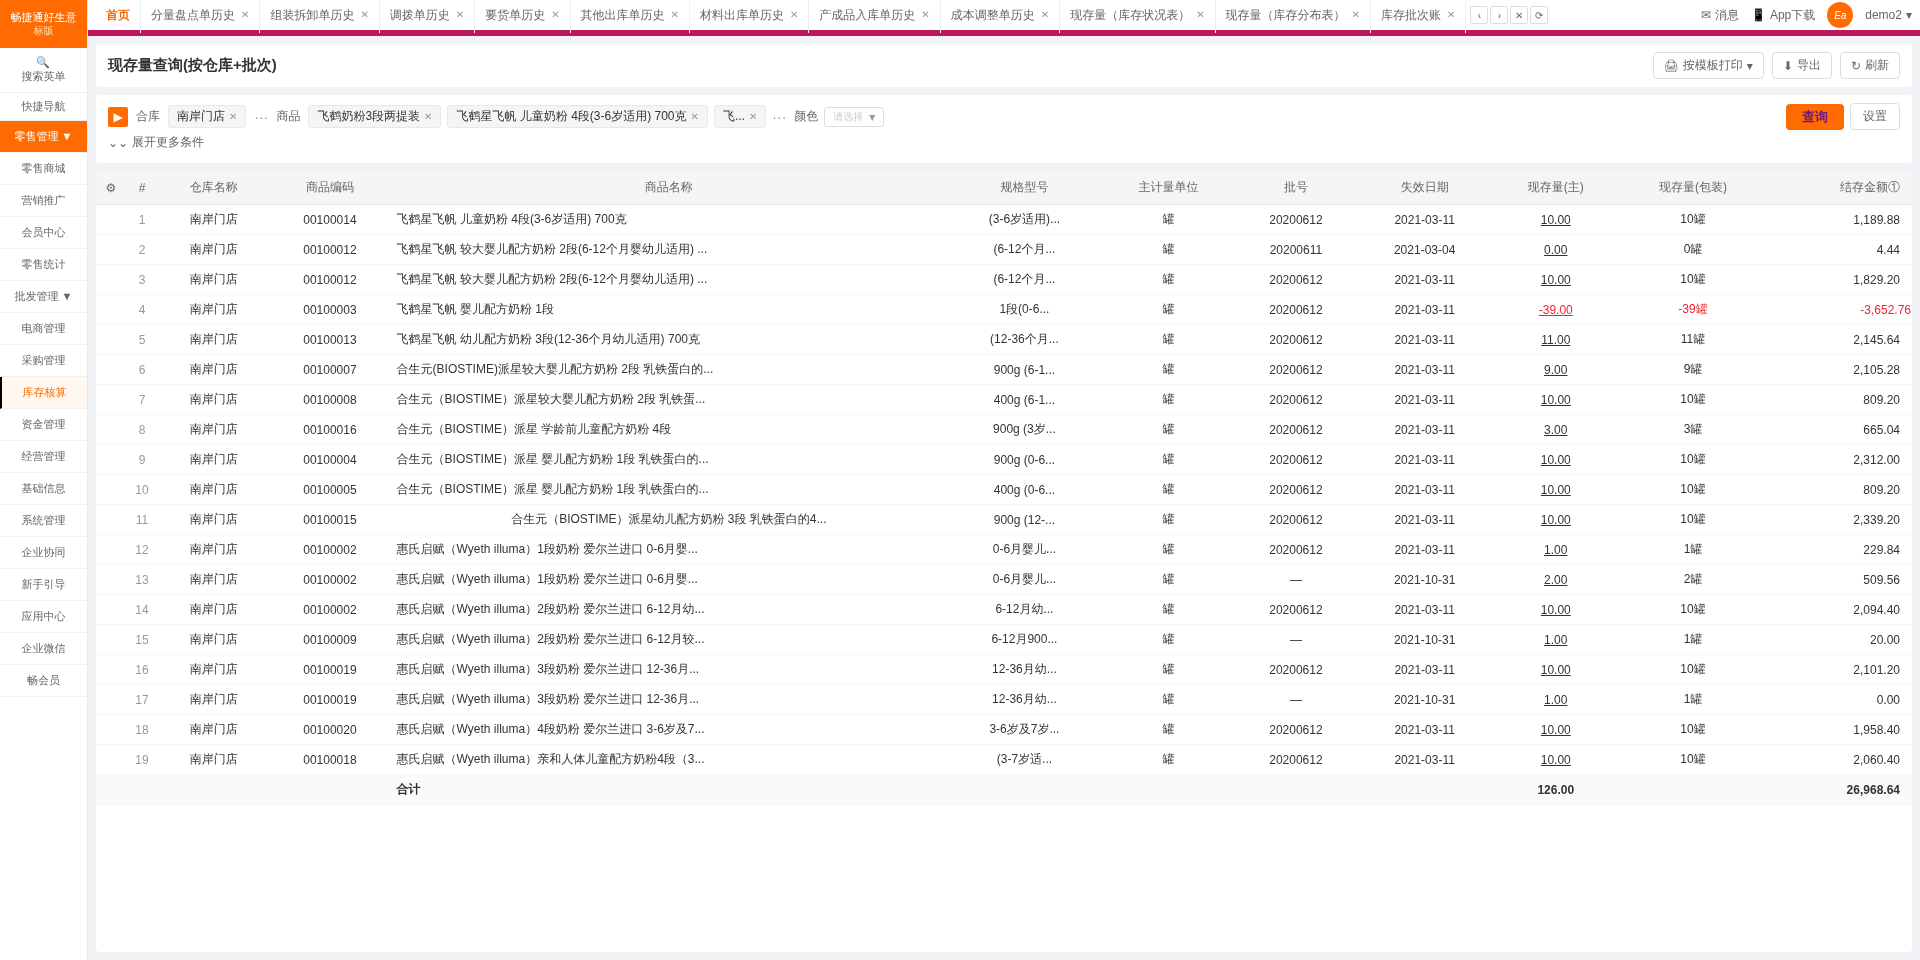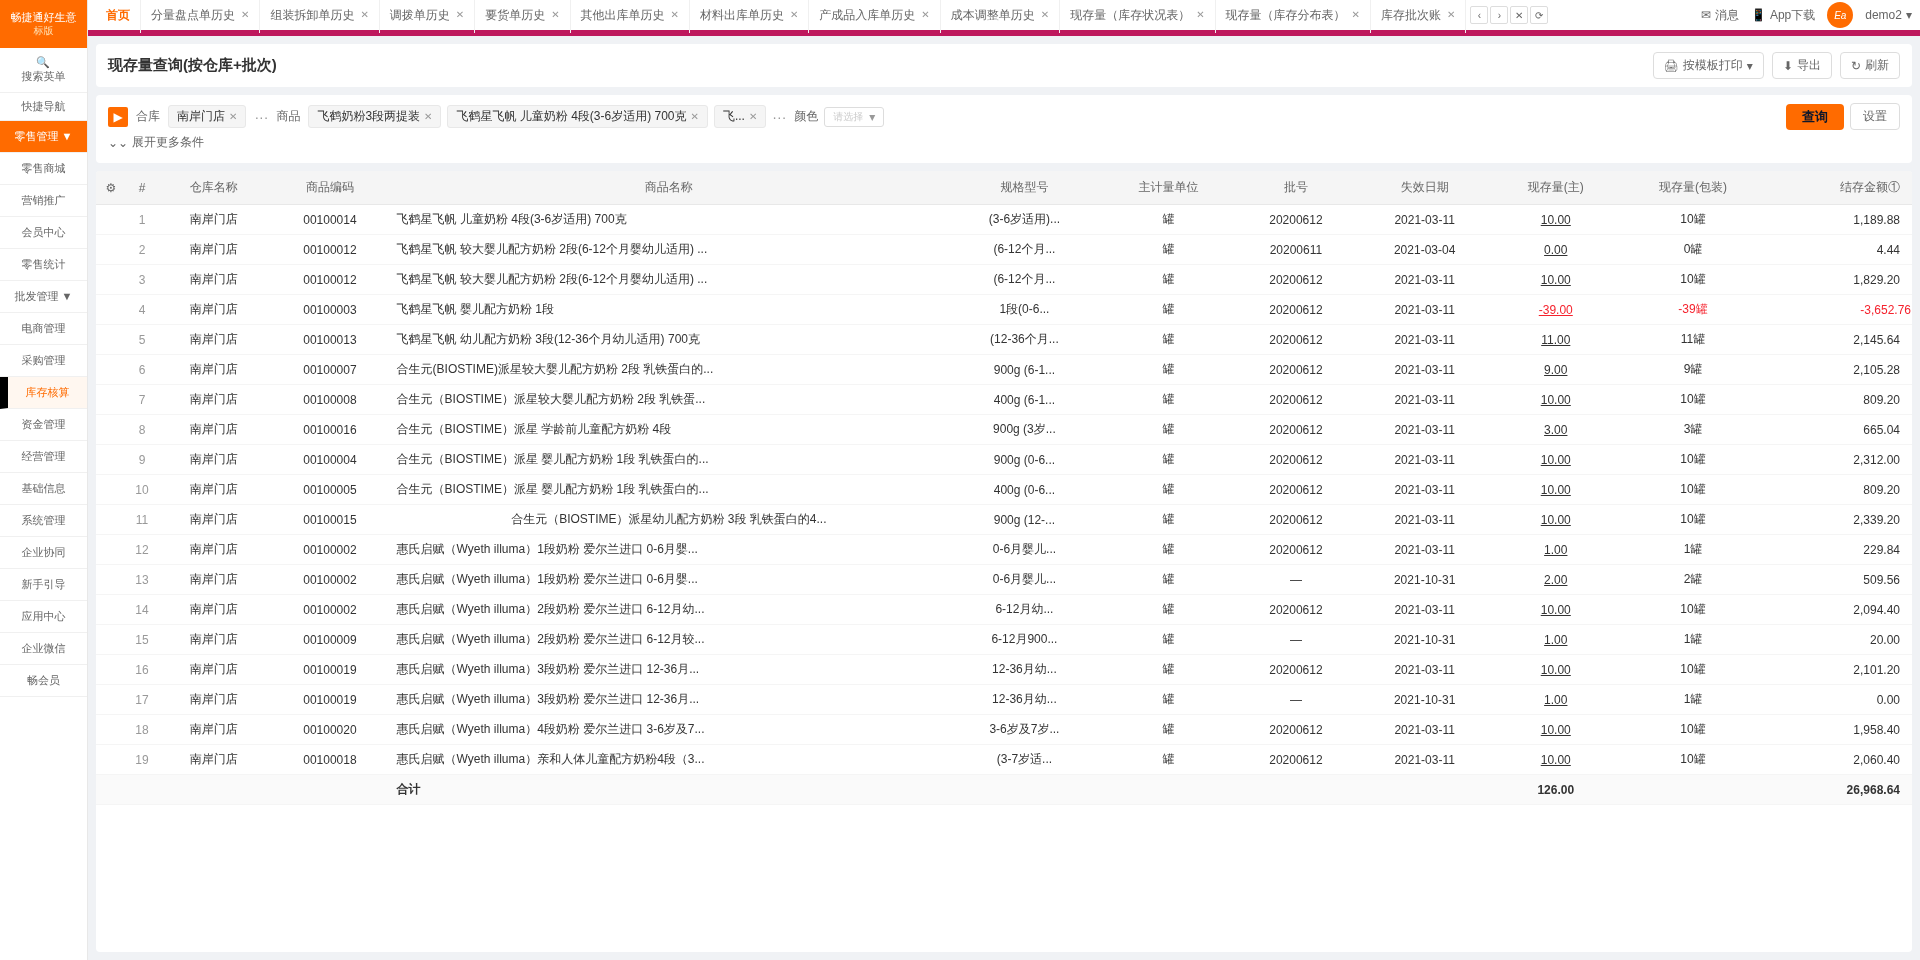--- a/index.html
+++ b/index.html
@@ -7,21 +7,21 @@
 
     
     .sidebar { width: 88px; background: #fff; display: flex; flex-direction: column; align-items: center; border-right: 1px solid #e8e8e8; flex-shrink: 0; }
     .sidebar-logo { width: 100%; background: #ff6b00; padding: 10px 6px; text-align: center; cursor: pointer; }
     .sidebar-logo .logo-text { color: #fff; font-size: 11px; line-height: 1.3; font-family: Liberation Serif, serif; }
     .sidebar-logo .logo-sub { color: #ffe0b2; font-size: 10px; }
     .sidebar-search { width: 100%; padding: 8px 4px; text-align: center; color: #666; font-size: 11px; cursor: pointer; border-bottom: 1px solid #f0f0f0; }
     .sidebar-nav-label { width: 100%; padding: 6px 4px; text-align: center; color: #666; font-size: 11px; cursor: pointer; border-bottom: 1px solid #f0f0f0; }
     .sidebar-item { width: 100%; padding: 8px 4px; text-align: center; color: #666; font-size: 11px; cursor: pointer; border-bottom: 1px solid #f0f0f0; position: relative; }
     .sidebar-item.active { background: #ff6b00; color: #fff; }
-    .sidebar-item.active-outline { background: #fff7f0; color: #ff6b00; border-left: 8px solid #000000; }
+    .sidebar-item.active-outline { background: #fff7f0; color: #ff6b00; border-left: 2px solid #000000; }
 
     
     .main { flex: 1; display: flex; flex-direction: column; overflow: hidden; }
 
     
     .top-nav { background: #fff; border-bottom: 6px solid #be185d; display: flex; align-items: center; padding: 4px 8px; height: 36px; flex-shrink: 0; }
     .top-nav-item { padding: 0 10px; height: 36px; line-height: 36px; font-size: 12px; color: #666; cursor: pointer; white-space: nowrap; border-right: 1px solid #f0f0f0; display: flex; align-items: center; gap: 4px; }
     .top-nav-item.home { color: #ff6b00; font-weight: bold; }
     .top-nav-item .close-x { color: #999; font-size: 10px; margin-left: 2px; }
     .top-nav-right { margin-left: auto; display: flex; align-items: center; gap: 12px; }
@@ -48,21 +48,21 @@
     .filter-row { display: flex; align-items: center; gap: 8px; flex-wrap: wrap; }
     .filter-group { display: flex; align-items: center; gap: 8px; }
     .filter-label { font-size: 12px; color: #666; white-space: nowrap; }
     .filter-toggle { width: 20px; height: 20px; background: #ff6b00; color: #fff; border-radius: 2px; display: flex; align-items: center; justify-content: center; cursor: pointer; font-size: 12px; flex-shrink: 0; }
     .filter-tag { display: flex; align-items: center; gap: 4px; padding: 2px 8px; background: #f5f5f5; border-radius: 3px; font-size: 12px; color: #333; border: 1px solid #e8e8e8; }
     .filter-tag .remove { color: #999; cursor: pointer; font-size: 10px; }
     .filter-dots { color: #999; cursor: pointer; font-size: 14px; }
     .filter-product-tags { display: flex; align-items: center; gap: 6px; flex: 1; }
     .filter-color { display: flex; align-items: center; gap: 6px; }
     .filter-color-select { display: flex; align-items: center; gap: 4px; padding: 2px 8px; border: 1px solid #ddd; border-radius: 3px; font-size: 12px; color: #999; cursor: pointer; min-width: 60px; }
-    .btn-query { padding: 4px 16px; background: #ff6b00; color: #0f172a; border: none; border-radius: 4px; cursor: pointer; font-size: 13px; font-weight: bold; }
+    .btn-query { padding: 4px 16px; background: #ff6b00; color: #701a75; border: none; border-radius: 4px; cursor: pointer; font-size: 13px; font-weight: bold; }
     .btn-setting { padding: 4px 12px; background: #fff; color: #666; border: 1px solid #ddd; border-radius: 4px; cursor: pointer; font-size: 12px; }
     .expand-more { display: flex; align-items: center; gap: 4px; color: #666; font-size: 12px; cursor: pointer; padding: 4px 0; }
 
     
     .table-wrapper { background: #fff; border-radius: 4px; flex: 1; overflow: auto; }
     table { width: 100%; border-collapse: collapse; font-size: 12px; }
     thead tr { background: #f5f5f5; }
     th { padding: 8px 6px; text-align: center; color: #666; font-weight: normal; border-bottom: 1px solid #e8e8e8; white-space: nowrap; position: sticky; top: 0; background: #f5f5f5; z-index: 1; }
     td { padding: 6px 6px; text-align: center; border-bottom: 1px solid #f5f5f5; color: #333; white-space: nowrap; }
     .td-left { text-align: left; }

